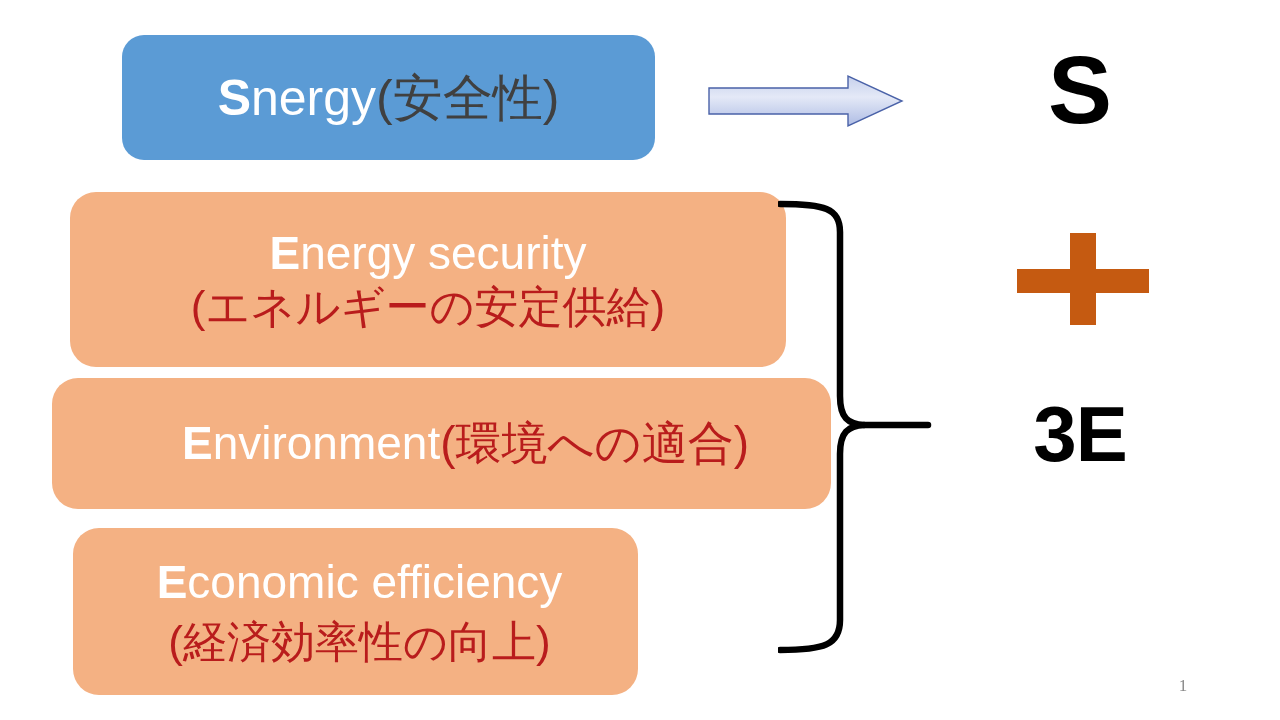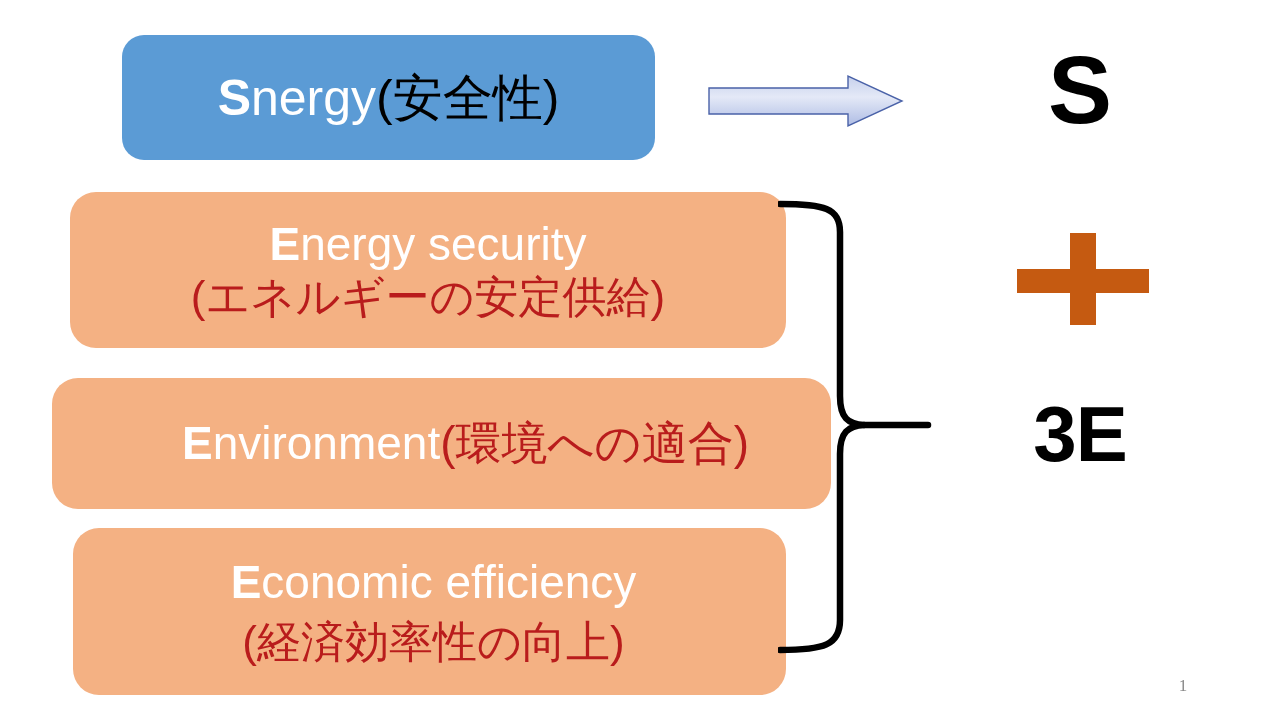--- a/index.html
+++ b/index.html
@@ -35,21 +35,21 @@
     white-space: nowrap;
   }
   .pill .en {
     font-weight: 400;
     color: #ffffff;
   }
   .pill .en .cap {
     font-weight: 700;
   }
   .pill .jp-white {
-    color: #000000;
+    color: #404040;
     font-weight: 400;
   }
   .pill .jp-gray {
     color: #b91c1c;
     font-weight: 400;
   }
 
   
   #box-safety {
     left: 122px;
@@ -61,42 +61,42 @@
   }
   #box-safety .line1 {
     font-size: 50px;
   }
 
   
   #box-energy {
     left: 70px;
     top: 192px;
     width: 716px;
-    height: 156px;
+    height: 175px;
     background: #F4B183;
   }
   #box-energy .line1 { font-size: 46px; }
   #box-energy .line2 { font-size: 44px; margin-top: 2px; }
 
   
   #box-environment {
     left: 52px;
     top: 378px;
     width: 779px;
     height: 131px;
     background: #F4B183;
     padding-left: 48px;
   }
   #box-environment .line1 { font-size: 46px; }
 
   
   #box-economic {
     left: 73px;
     top: 528px;
-    width: 713px;
+    width: 565px;
     height: 167px;
     background: #F4B183;
     padding-left: 8px;
   }
   #box-economic .line1 { font-size: 46px; }
   #box-economic .line2 { font-size: 44px; margin-top: 8px; }
 
   
   #arrow {
     position: absolute;

